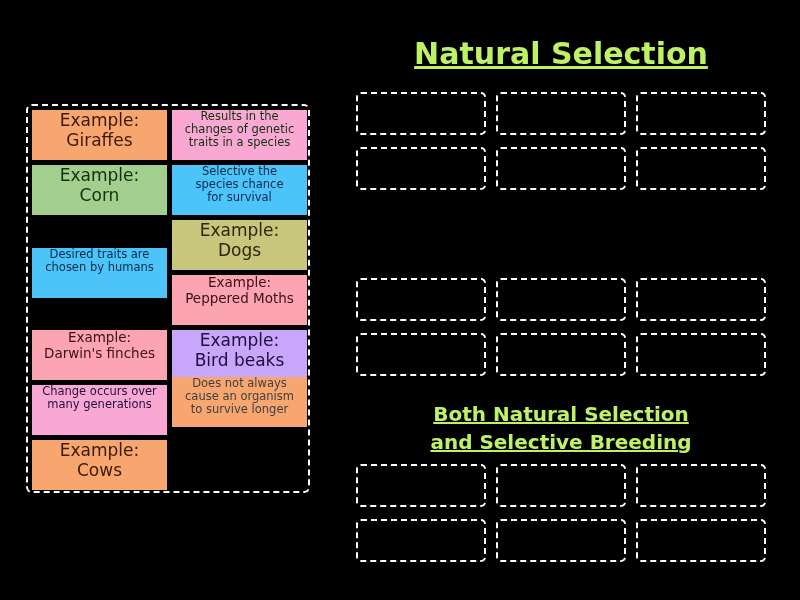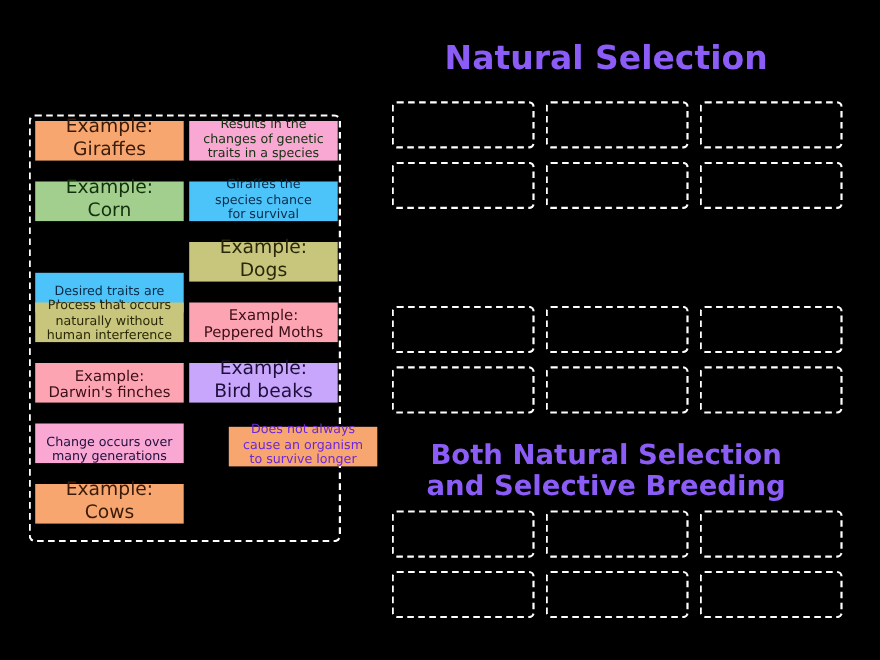--- a/index.html
+++ b/index.html
@@ -23,49 +23,50 @@
       top: 104px;
       width: 284px;
       height: 389px;
       border: 2px dashed #ffffff;
       border-radius: 6px;
       box-sizing: border-box;
     }
     .tile {
       position: absolute;
       width: 135px;
-      height: 36px;
+      height: 50px;
       display: flex;
-      align-items: flex-end;
+      align-items: flex-start;
       justify-content: center;
       text-align: center;
       box-sizing: border-box;
       padding: 0 3px;
       cursor: grab;
       line-height: 1.15;
     }
     .tile .txt {
       display: block;
       white-space: pre-line;
     }
     .tile.small .txt { font-size: 11.5px; }
     .tile.medium .txt { font-size: 13.5px; }
     .tile.large .txt { font-size: 17px; line-height: 1.2; }
 
     .heading {
       position: absolute;
-      left: 340px;
+      left: 350px;
       width: 422px;
       text-align: center;
-      color: #8b5cf6;
+      color: #bef264;
       font-weight: bold;
       white-space: pre-line;
+      text-decoration: underline;
     }
     .heading.big { font-size: 30px; }
-    .heading.two-line { font-size: 25px; line-height: 28px; }
+    .heading.two-line { font-size: 20px; line-height: 28px; }
 
     .zone {
       position: absolute;
       width: 130px;
       height: 43px;
       border: 2px dashed #ffffff;
       border-radius: 5px;
       box-sizing: border-box;
     }
   </style>
@@ -84,58 +85,53 @@
       <span class="txt">Results in the
 changes of genetic
 traits in a species</span>
     </div>
 
   <div class="tile large" style="left: 32px; top: 165px; background: rgb(163, 207, 142); color: rgb(19, 48, 13);">
       <span class="txt">Example:
 Corn</span>
     </div>
   <div class="tile small" style="left: 172px; top: 165px; background: rgb(76, 196, 250); color: rgb(11, 42, 72);">
-      <span class="txt">Giraffes the
+      <span class="txt">Selective the
 species chance
 for survival</span>
     </div>
 
   <div class="tile small" style="left: 32px; top: 220px; background: rgb(76, 196, 250); color: rgb(11, 42, 72); margin-top: 28px;">
       <span class="txt">Desired traits are
 chosen by humans</span>
     </div>
   <div class="tile large" style="left: 172px; top: 220px; background: rgb(200, 197, 125); color: rgb(42, 40, 8);">
       <span class="txt">Example:
 Dogs</span>
     </div>
 
-  <div class="tile small" style="left: 32px; top: 275px; background: rgb(200, 197, 125); color: rgb(42, 40, 8);">
-      <span class="txt">Process that occurs
-naturally without
-human interference</span>
-    </div>
   <div class="tile medium" style="left: 172px; top: 275px; background: rgb(252, 164, 178); color: rgb(59, 15, 24);">
       <span class="txt">Example:
 Peppered Moths</span>
     </div>
 
   <div class="tile medium" style="left: 32px; top: 330px; background: rgb(252, 164, 178); color: rgb(59, 15, 24);">
       <span class="txt">Example:
 Darwin's finches</span>
     </div>
   <div class="tile large" style="left: 172px; top: 330px; background: rgb(199, 166, 251); color: rgb(30, 15, 60);">
       <span class="txt">Example:
 Bird beaks</span>
     </div>
 
   <div class="tile small" style="left: 32px; top: 385px; background: #f9a8d4; color: rgb(30, 15, 60);">
       <span class="txt">Change occurs over
 many generations</span>
     </div>
-  <div class="tile small" style="left: 172px; top: 388px; background: rgb(247, 166, 111); color: #6d28d9; margin-left: 36px;">
+  <div class="tile small" style="left: 172px; top: 377px; background: rgb(247, 166, 111); color: #404040;">
       <span class="txt">Does not always
 cause an organism
 to survive longer</span>
     </div>
 
   <div class="tile large" style="left: 32px; top: 440px; background: rgb(247, 166, 111); color: rgb(58, 26, 8);">
       <span class="txt">Example:
 Cows</span>
     </div>
 

